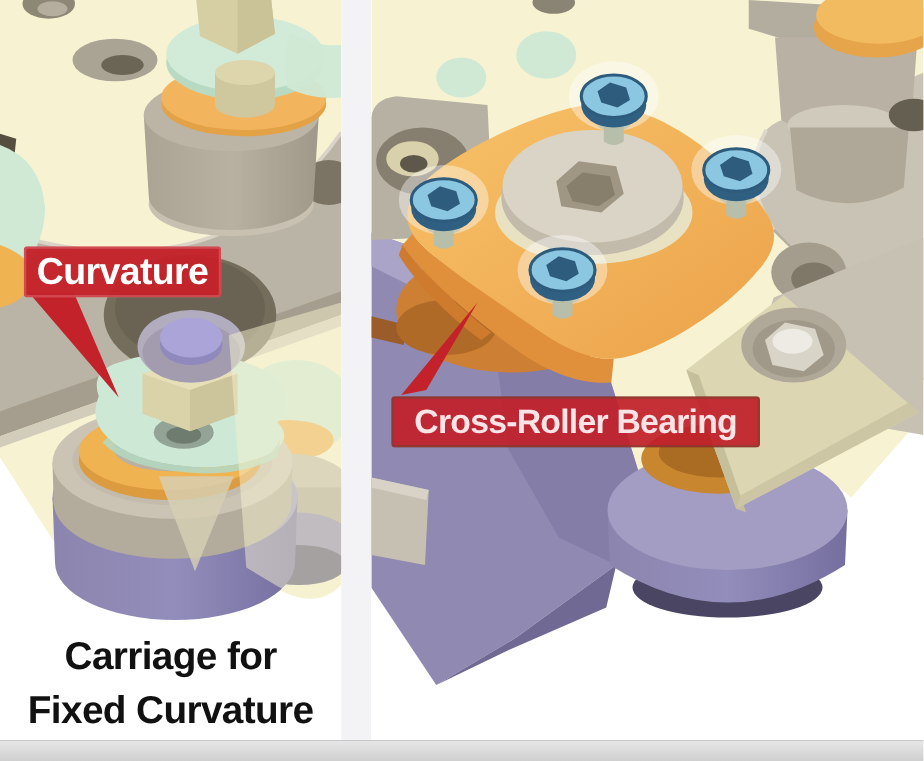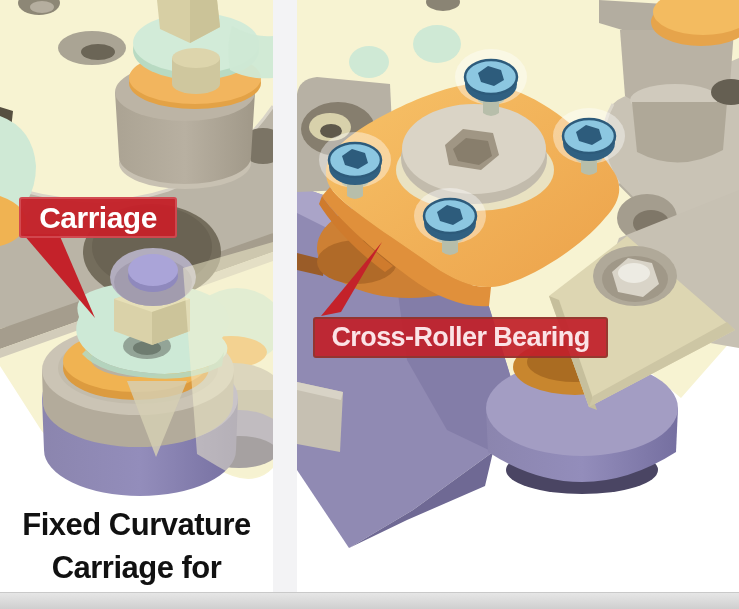--- a/index.html
+++ b/index.html
@@ -131,26 +131,26 @@
         <path fill="#f0b352" d="M0,196 Q28,206 27,226 Q18,242 0,246 Z"></path>
       </g>
 
       <polygon points="127,381 187,381 156,457" fill="#d6d0b3" opacity="0.82"></polygon>
       <path fill="#f6f2d0" opacity="0.5" d="M183,268 L273,242 L273,466 Q252,488 217,466 L197,454 Z"></path>
 
       <polygon points="23,234 59,234 95,318" fill="#c4222a"></polygon>
     </svg>
 
     <div class="callout ecc">
-      <span>Carriage</span>
+      <span>Curvature</span>
     </div>
 
     <div class="caption">
+      <div>Carriage for</div>
       <div>Fixed Curvature</div>
-      <div>Carriage for</div>
     </div>
   </section>
 
   <div class="divider"></div>
 
   <section class="panel right">
     <svg class="render" width="442" height="592" viewBox="0 0 442 592">
       <defs>
         <linearGradient id="gOrangeP" x1="0" y1="0" x2="1" y2="1">
           <stop offset="0" stop-color="#f7c268"></stop>

